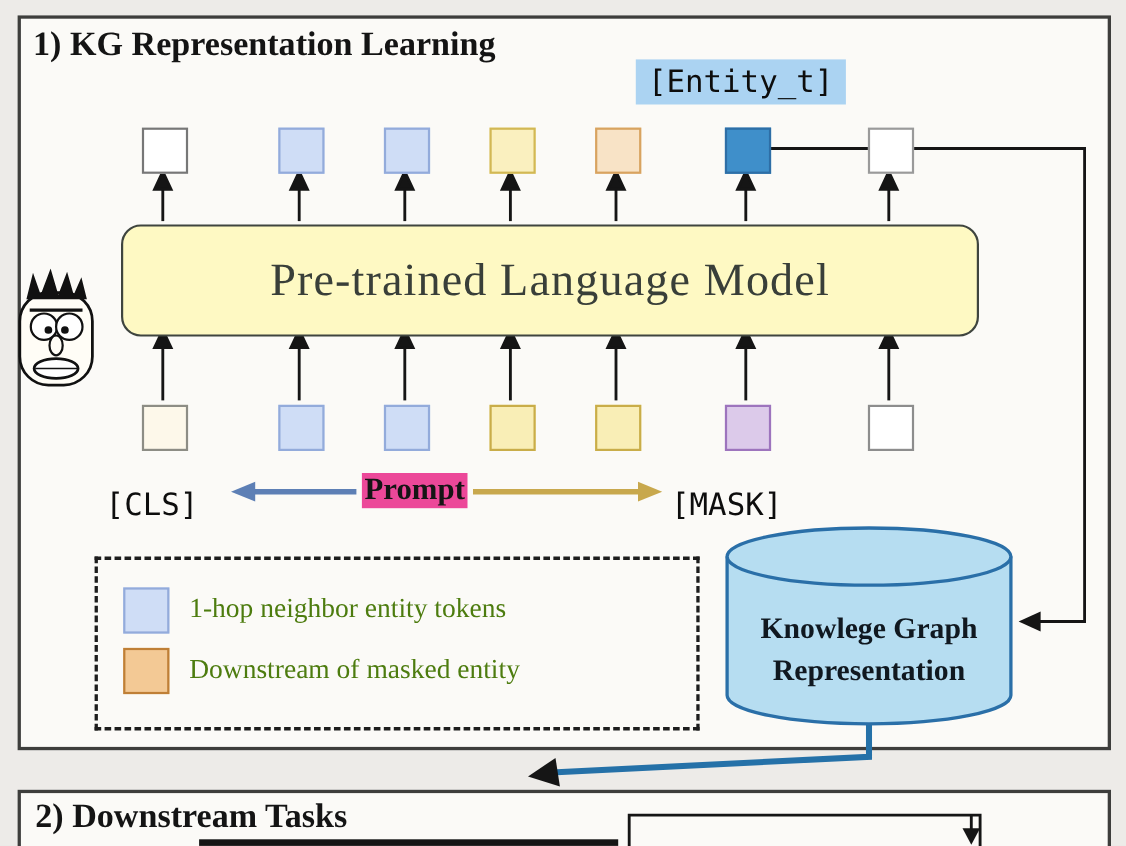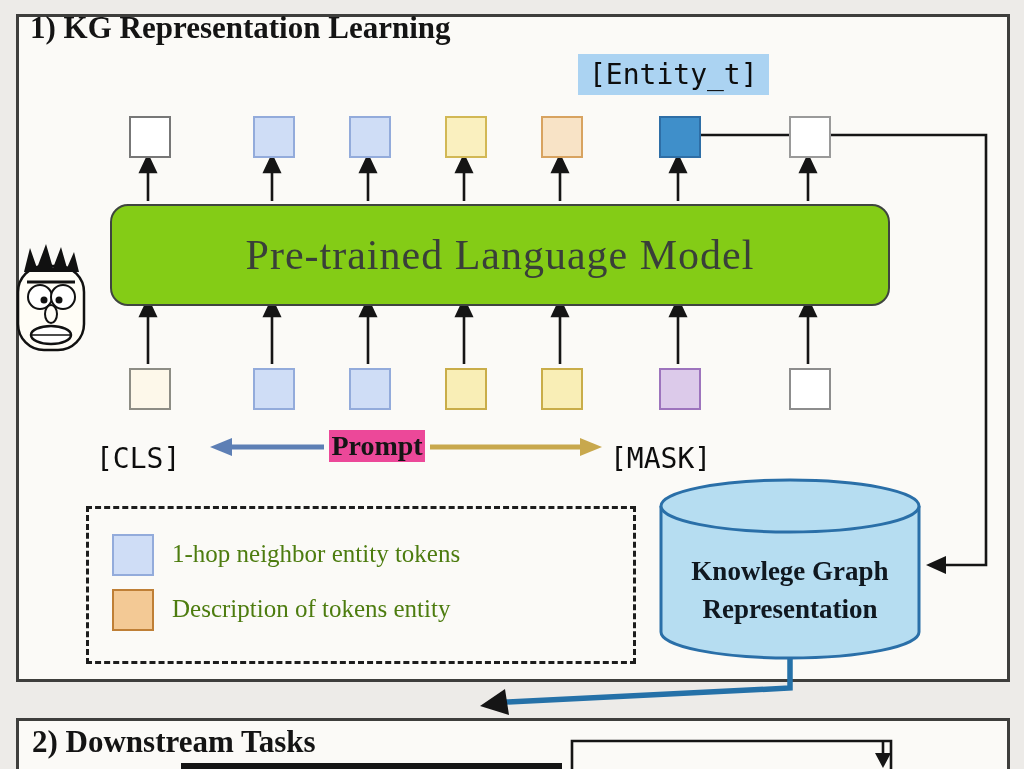--- a/index.html
+++ b/index.html
@@ -31,54 +31,54 @@
   #bert { position:absolute; left:-4px; top:244px; z-index:3; }
 </style>
 </head>
 <body>
 
 <div class="page">
 
   <div id="panel1" class="panel"></div>
   <div id="panel2" class="panel"></div>
 
-  <div class="sec-title" style="left:30px; top:10px;text-align:center;">1) KG Representation Learning</div>
+  <div class="sec-title" style="left:30px; top:22px;text-align:center;">1) KG Representation Learning</div>
   <div class="sec-title" style="left:32px; top:724px;">2) Downstream Tasks</div>
 
   <div id="entity-label" class="abs mono" style="background-color: rgb(171, 211, 242);">[Entity_t]</div>
 
   <div class="token" style="left: 129px; top: 116px; background-color: rgb(255, 255, 255); border-color: rgb(119, 119, 119);"></div>
   <div class="token" style="left: 253px; top: 116px; background-color: rgb(207, 221, 246); border-color: rgb(147, 171, 219);"></div>
   <div class="token" style="left: 349px; top: 116px; background-color: rgb(207, 221, 246); border-color: rgb(147, 171, 219);"></div>
   <div class="token" style="left: 445px; top: 116px; background-color: rgb(250, 240, 191); border-color: rgb(210, 184, 85);"></div>
   <div class="token" style="left: 541px; top: 116px; background-color: rgb(248, 227, 198); border-color: rgb(216, 163, 96);"></div>
   <div class="token" style="left: 659px; top: 116px; background-color: rgb(63, 143, 202); border-color: rgb(46, 110, 166);"></div>
   <div class="token" style="left: 789px; top: 116px; background-color: rgb(255, 255, 255); border-color: rgb(154, 154, 154);"></div>
 
-  <div id="plm-box" class="abs" style="background-color: #84cc16; border-color: rgb(63, 69, 63); justify-content: center;">
+  <div id="plm-box" class="abs" style="background-color: #fef9c3; border-color: rgb(63, 69, 63); justify-content: center;">
     <span>Pre-trained Language Model</span>
   </div>
 
   <div class="token" style="left: 129px; top: 368px; background-color: rgb(253, 248, 234); border-color: rgb(141, 141, 133);"></div>
   <div class="token" style="left: 253px; top: 368px; background-color: rgb(207, 221, 246); border-color: rgb(147, 171, 219);"></div>
   <div class="token" style="left: 349px; top: 368px; background-color: rgb(207, 221, 246); border-color: rgb(147, 171, 219);"></div>
   <div class="token" style="left: 445px; top: 368px; background-color: rgb(249, 238, 182); border-color: rgb(201, 173, 73);"></div>
   <div class="token" style="left: 541px; top: 368px; background-color: rgb(249, 238, 182); border-color: rgb(201, 173, 73);"></div>
   <div class="token" style="left: 659px; top: 368px; background-color: rgb(220, 202, 234); border-color: rgb(157, 116, 189);"></div>
   <div class="token" style="left: 789px; top: 368px; background-color: rgb(255, 255, 255); border-color: rgb(141, 141, 141);"></div>
 
   <div class="tok-label mono" style="left:96px; top:430px; width:104px;">[CLS]</div>
   <div id="prompt-label">Prompt</div>
   <div class="tok-label mono" style="left:610px; top:430px; width:136px;">[MASK]</div>
 
   <div id="legend-box"></div>
   <div class="legend-swatch" style="left: 112px; top: 534px; background-color: rgb(207, 221, 246); border-color: rgb(147, 171, 219);"></div>
   <div class="legend-text" style="left:172px; top:540px;">1-hop neighbor entity tokens</div>
   <div class="legend-swatch" style="left: 112px; top: 589px; background-color: rgb(243, 201, 149); border-color: rgb(191, 127, 54);"></div>
-  <div class="legend-text" style="left:172px; top:595px;">Description of tokens entity</div>
+  <div class="legend-text" style="left:172px; top:595px;">Downstream of masked entity</div>
 
   <svg id="cylinder-svg" width="268" height="190" viewBox="0 0 268 190">
     <path d="M5,32 L5,158 A129,26 0 0 0 263,158 L263,32" stroke-width="3" style="fill: rgb(182, 221, 241); stroke: rgb(42, 111, 168);"></path>
     <ellipse cx="134" cy="32" rx="129" ry="26" stroke-width="3" style="fill: rgb(182, 221, 241); stroke: rgb(42, 111, 168);"></ellipse>
   </svg>
   <div class="cyl-text" style="top:556px;">Knowlege Graph</div>
   <div class="cyl-text" style="top:594px;">Representation</div>
 
   <svg id="overlay" width="1024" height="769" viewBox="0 0 1024 769">
     <g stroke="#151515" stroke-width="2.6" fill="#151515">

